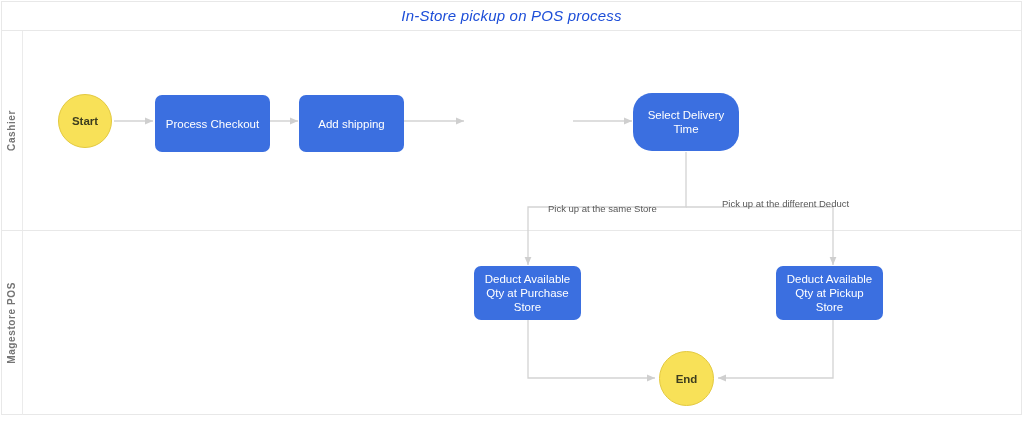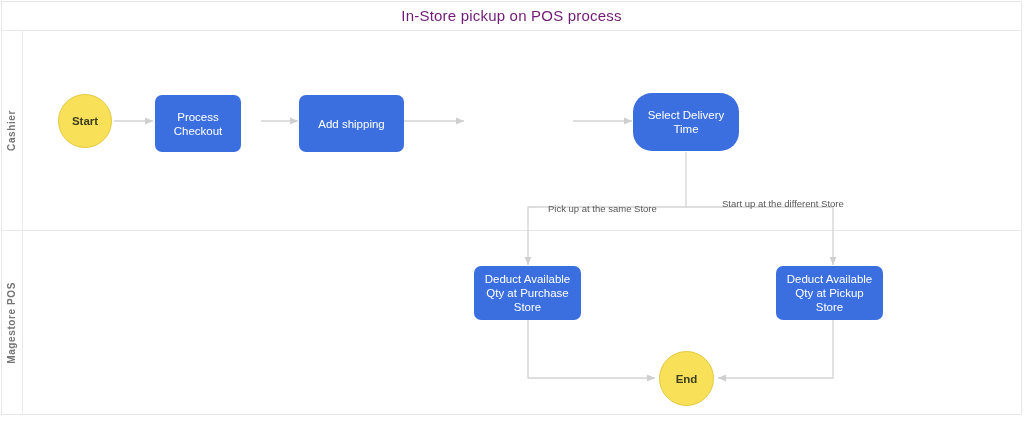--- a/index.html
+++ b/index.html
@@ -37,22 +37,23 @@
     width: 1021px;
     height: 30px;
     border-bottom: 1px solid #e8e8e8;
     box-sizing: border-box;
     display: flex;
     align-items: center;
     justify-content: center;
   }
   .title-text {
     font-size: 15px;
-    color: #701a75;
+    color: #1d4ed8;
     letter-spacing: 0.2px;
+    font-style: italic;
   }
   .lane {
     position: absolute;
     left: 1px;
     width: 1021px;
     box-sizing: border-box;
   }
   .lane-cashier {
     top: 31px;
     height: 200px;
@@ -174,27 +175,27 @@
 
       <path d="M 686 207 L 833 207 L 833 265"></path>
 
       <path d="M 528 320 L 528 378 L 655 378"></path>
 
       <path d="M 833 320 L 833 378 L 718 378"></path>
     </g>
   </svg>
 
   <div class="edge-label" style="left:548px; top:203px;">Pick up at the same Store</div>
-  <div class="edge-label" style="left:722px; top:198px;">Start up at the different Store</div>
+  <div class="edge-label" style="left:722px; top:198px;">Pick up at the different Deduct</div>
 
   <div class="node node-terminator" style="left:58px; top:94px; width:54px; height:54px;">
     <span>Start</span>
   </div>
 
-  <div class="node node-box" style="left:155px; top:95px; width:86px; height:57px;">
+  <div class="node node-box" style="left:155px; top:95px; width:115px; height:57px;">
     <span>Process Checkout</span>
   </div>
 
   <div class="node node-box" style="left:299px; top:95px; width:105px; height:57px;align-items:center;">
     <span>Add shipping</span>
   </div>
 
 
   <div class="node node-box" style="left:633px; top:93px; width:106px; height:58px;border-radius:19px;">
     <span>Select Delivery Time</span>

